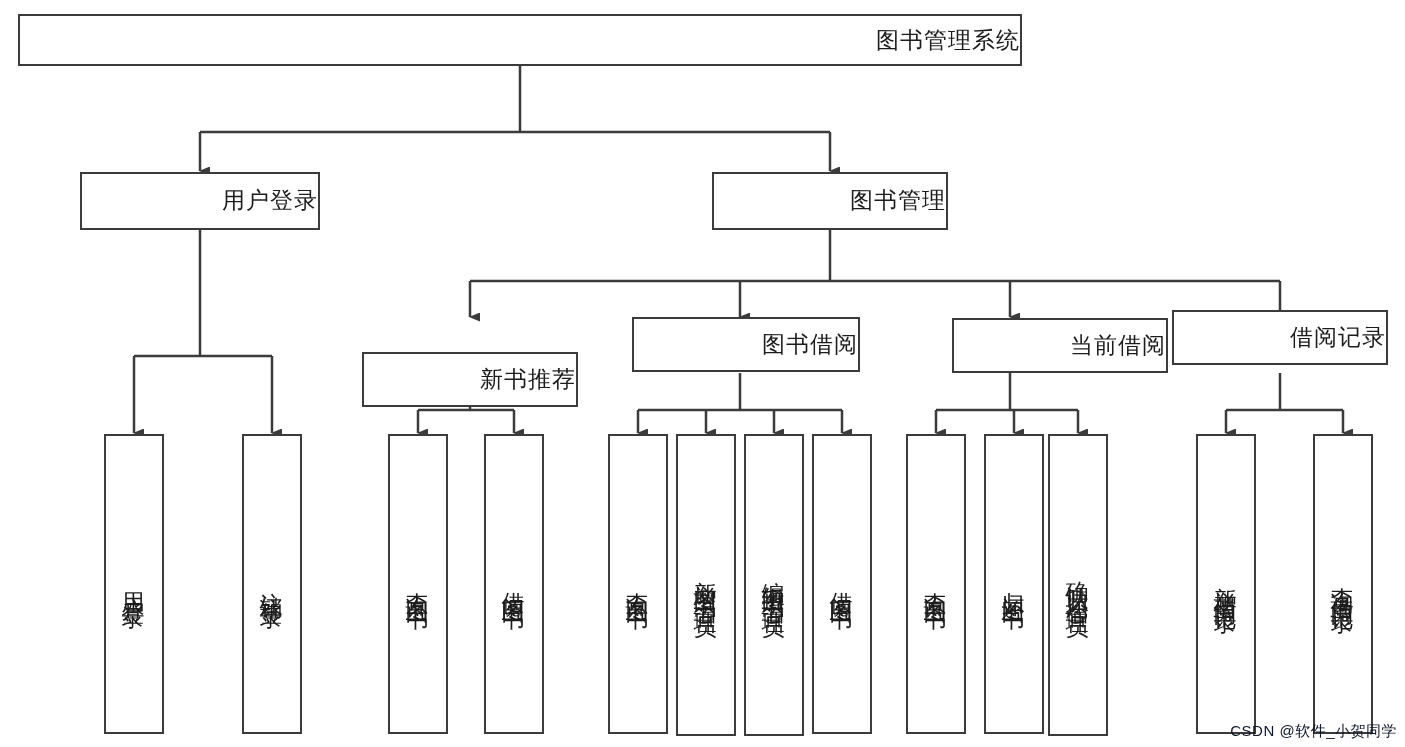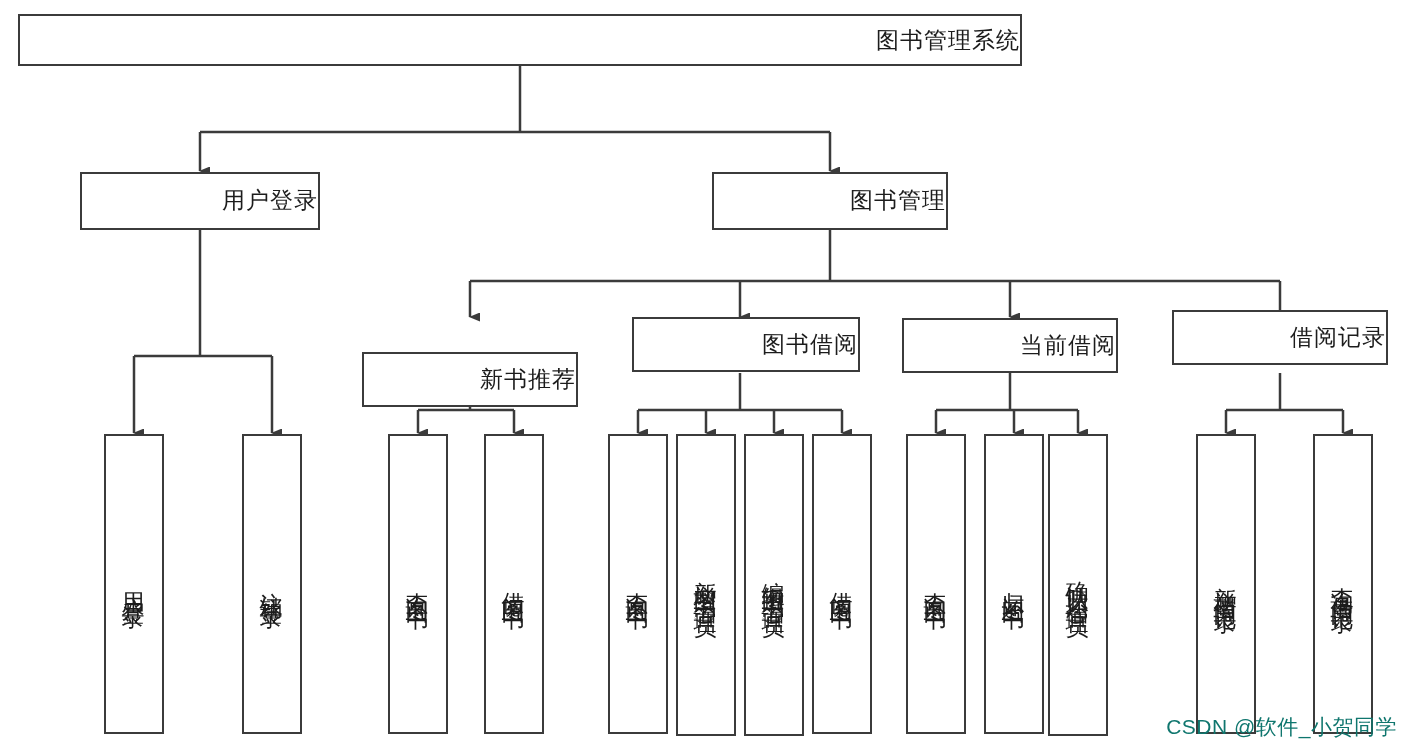--- a/index.html
+++ b/index.html
@@ -56,22 +56,22 @@
     text-align: center;
   }
   .node .label {
     display: block;
     white-space: nowrap;
   }
   #watermark {
     position: absolute;
     right: 8px;
     bottom: 6px;
-    font-size: 21px;
-    color: #0f766e;
+    font-size: 15px;
+    color: #0f172a;
     letter-spacing: 0.5px;
     white-space: nowrap;
     user-select: none;
   }
 </style>
 </head>
 <body>
 
 <div id="diagram-root">
 
@@ -127,21 +127,21 @@
       </div>
       <div class="node horiz" style="left: 712px; top: 172px; width: 236px; height: 58px;">
         <span class="label">图书管理</span>
       </div>
       <div class="node horiz" style="left: 362px; top: 318px; width: 216px; height: 55px; margin-top: 34px;">
         <span class="label">新书推荐</span>
       </div>
       <div class="node horiz" style="left: 632px; top: 303px; width: 228px; height: 55px; margin-top: 14px;">
         <span class="label">图书借阅</span>
       </div>
-      <div class="node horiz" style="left: 902px; top: 318px; width: 216px; height: 55px;">
+      <div class="node horiz" style="left: 952px; top: 318px; width: 216px; height: 55px;">
         <span class="label">当前借阅</span>
       </div>
       <div class="node horiz" style="left: 1172px; top: 310px; width: 216px; height: 55px; padding-left: 36px;">
         <span class="label">借阅记录</span>
       </div>
       <div class="node vert" style="left: 104px; top: 434px; width: 60px; height: 300px;">
         <span class="label">用户登录</span>
       </div>
       <div class="node vert" style="left: 242px; top: 434px; width: 60px; height: 300px;">
         <span class="label">注销登录</span>

